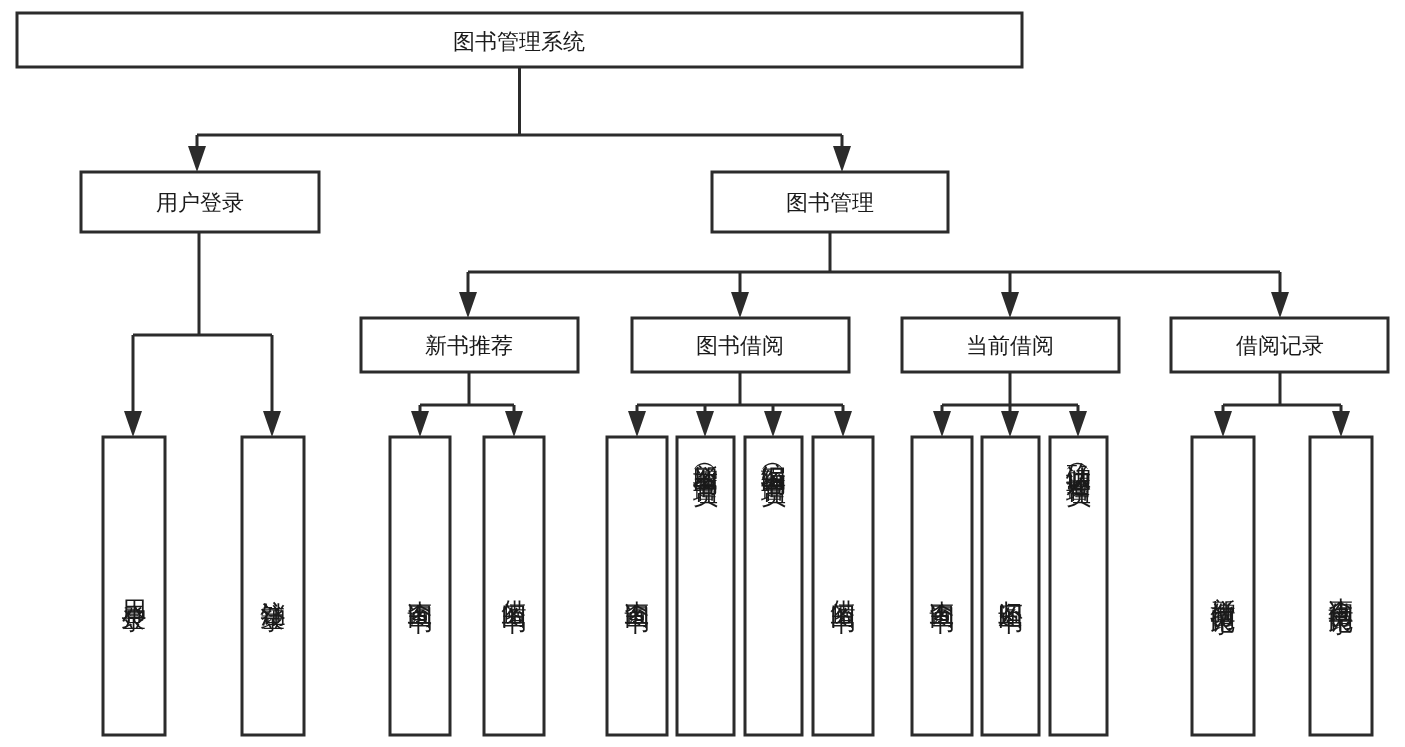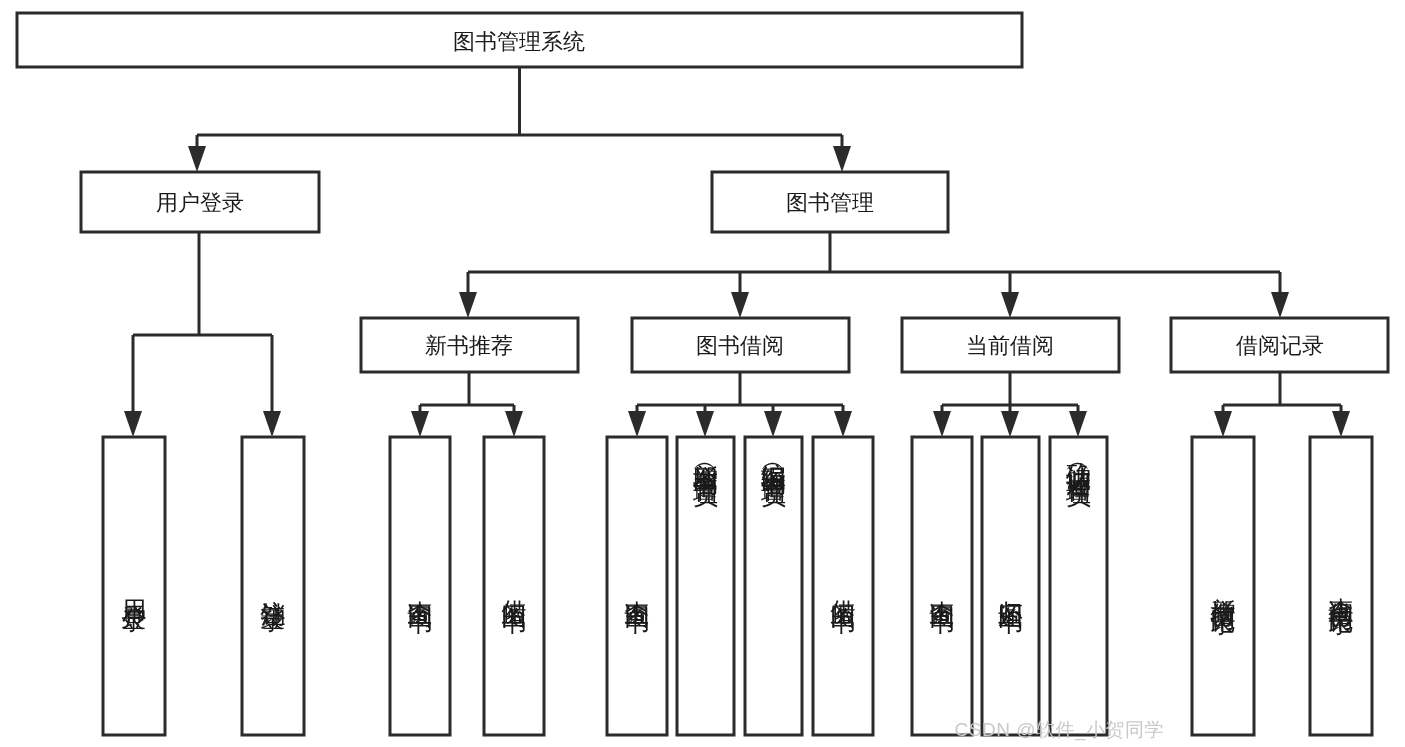--- a/index.html
+++ b/index.html
@@ -252,14 +252,13 @@
     <span class="leaf-label-text">确认归还（管理员）</span>
   </div>
 
   <div class="leaf-label-box centered" style="left:1192px; top:437px; width:62px; height:298px;">
     <span class="leaf-label-text">新增借阅记录</span>
   </div>
   <div class="leaf-label-box centered" style="left:1310px; top:437px; width:62px; height:298px;">
     <span class="leaf-label-text">查询借阅记录</span>
   </div>
 
-  <div class="watermark">CSDN @软件_小贺同学</div>
 </div>
 
 </body></html>

